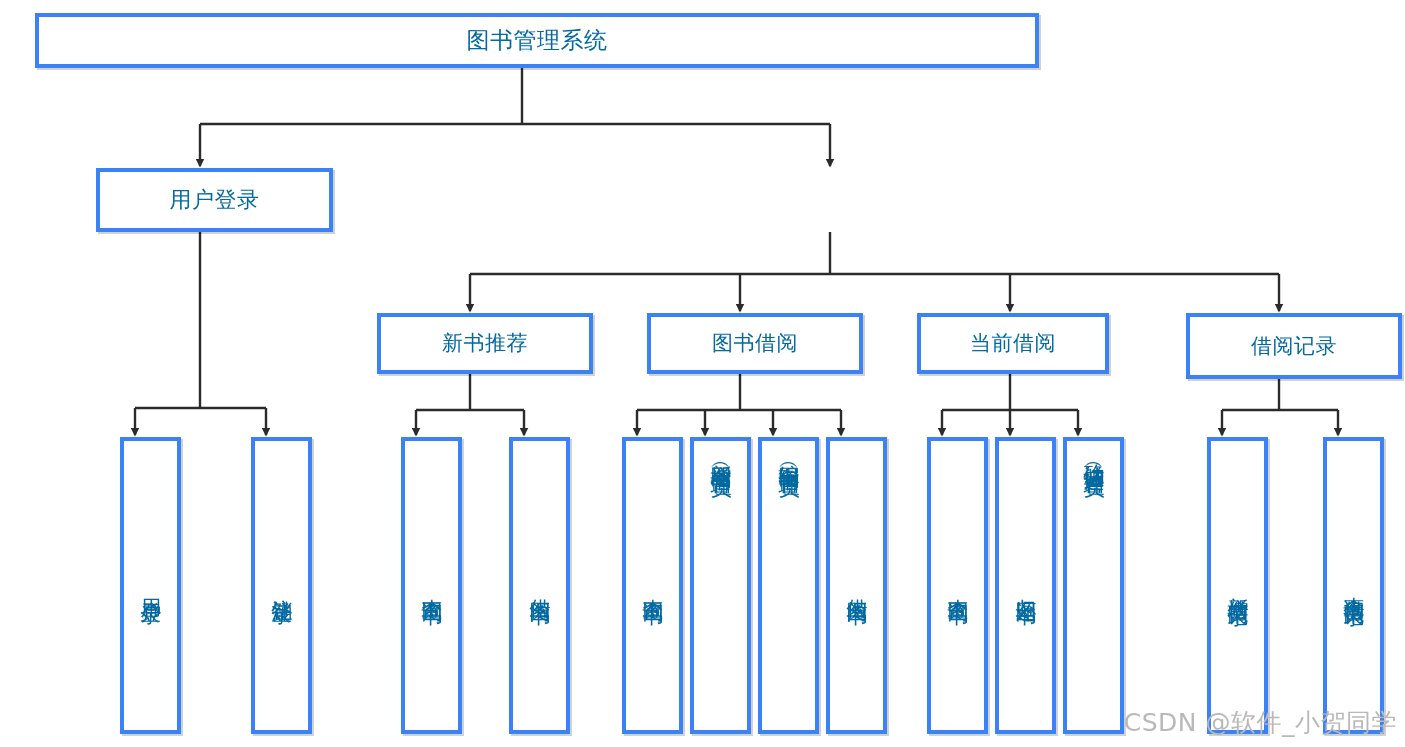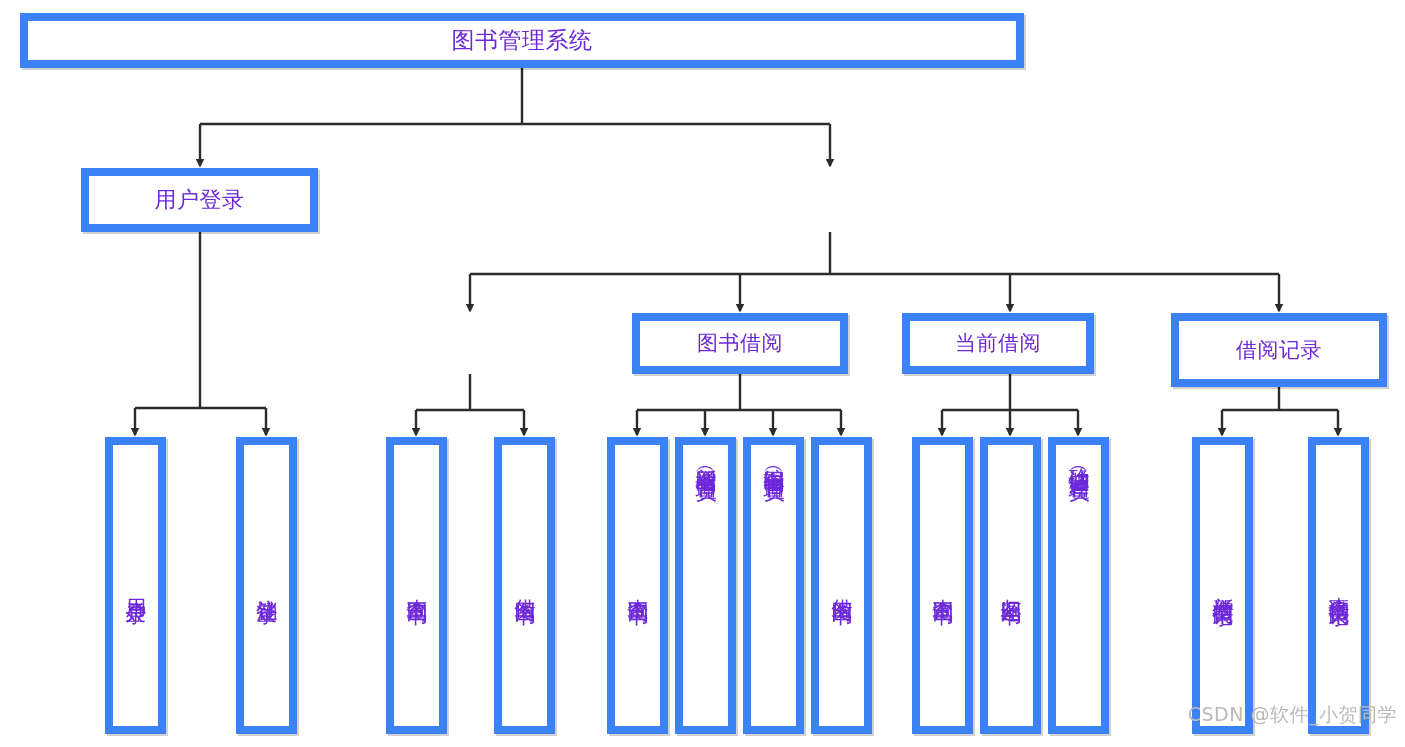--- a/index.html
+++ b/index.html
@@ -22,27 +22,28 @@
   #edge-layer {
     position: absolute;
     left: 0;
     top: 0;
     width: 1405px;
     height: 747px;
   }
   .node {
     position: absolute;
     box-sizing: border-box;
-    border: 8px solid #3b82f6;
+    border: 4px solid #3b82f6;
     background: #ffffff;
     display: flex;
     align-items: center;
     justify-content: center;
-    color: #6d28d9;
+    color: #0369a1;
     box-shadow: 2px 2px 0 rgba(0,0,0,0.18);
+    margin-left: 15px;
   }
   .node-label {
     line-height: 1.15;
     letter-spacing: 0.5px;
     white-space: nowrap;
   }
   .node.root .node-label { font-size: 23px; }
   .node.level2 .node-label { font-size: 22px; }
   .node.level3 .node-label { font-size: 21px; }
 
@@ -60,22 +61,22 @@
     line-height: 1;
     white-space: pre;
   }
   .node.leaf.centered {
     align-items: center;
     padding-top: 0;
   }
   #watermark {
     position: absolute;
     right: 8px;
-    bottom: 19px;
-    font-size: 19px;
+    bottom: 8px;
+    font-size: 25px;
     color: #b9b9b9;
     letter-spacing: 0.5px;
     white-space: nowrap;
     pointer-events: none;
   }
 </style>
 </head>
 <body>
 
 <div id="diagram-canvas">
@@ -134,27 +135,30 @@
   </svg>
 
   <div class="node root" style="left:20px; top:13px; width:1004px; height:55px;">
     <span class="node-label">图书管理系统</span>
   </div>
 
   <div class="node level2" style="left:81px; top:168px; width:237px; height:64px;">
     <span class="node-label">用户登录</span>
   </div>
 
+  <div class="node level3" style="left:362px; top:313px; width:216px; height:61px;">
+    <span class="node-label">新书推荐</span>
+  </div>
   <div class="node level3" style="left:632px; top:313px; width:216px; height:61px;">
     <span class="node-label">图书借阅</span>
   </div>
   <div class="node level3" style="left:902px; top:313px; width:192px; height:61px;">
     <span class="node-label">当前借阅</span>
   </div>
-  <div class="node level3" style="left:1171px; top:313px; width:216px; height:74px;">
+  <div class="node level3" style="left:1171px; top:313px; width:216px; height:66px;">
     <span class="node-label">借阅记录</span>
   </div>
 
   <div class="node leaf centered" style="left:105px; top:437px; width:61px; height:297px;">
     <span class="node-label">用户登录</span>
   </div>
   <div class="node leaf centered" style="left:236px; top:437px; width:61px; height:297px;">
     <span class="node-label">注销登录</span>
   </div>
 

